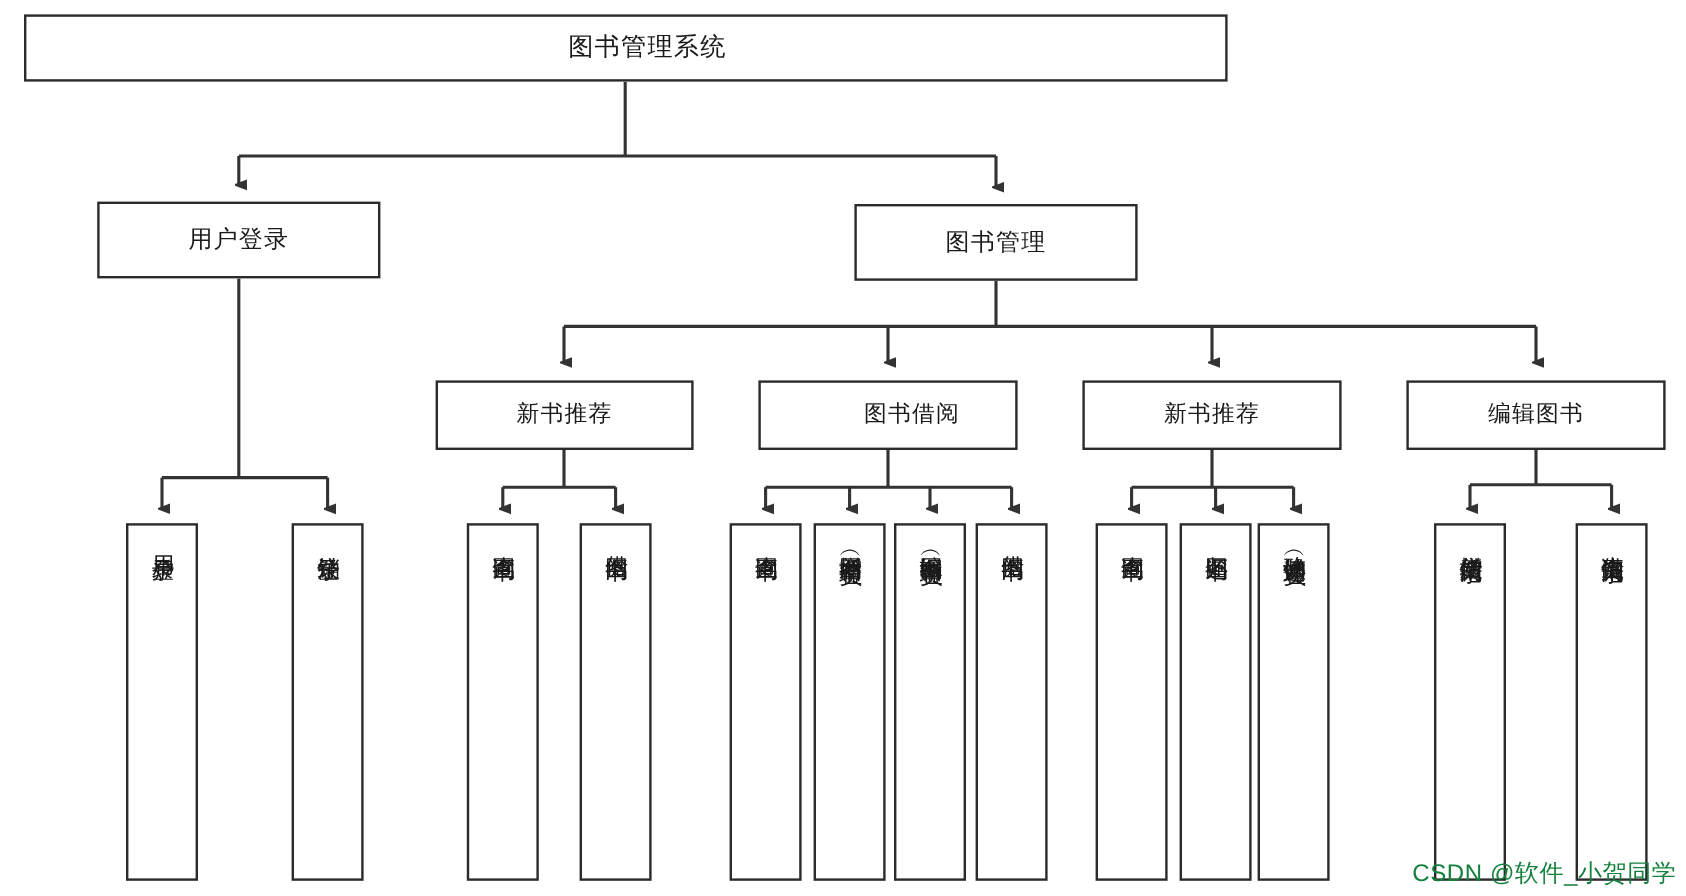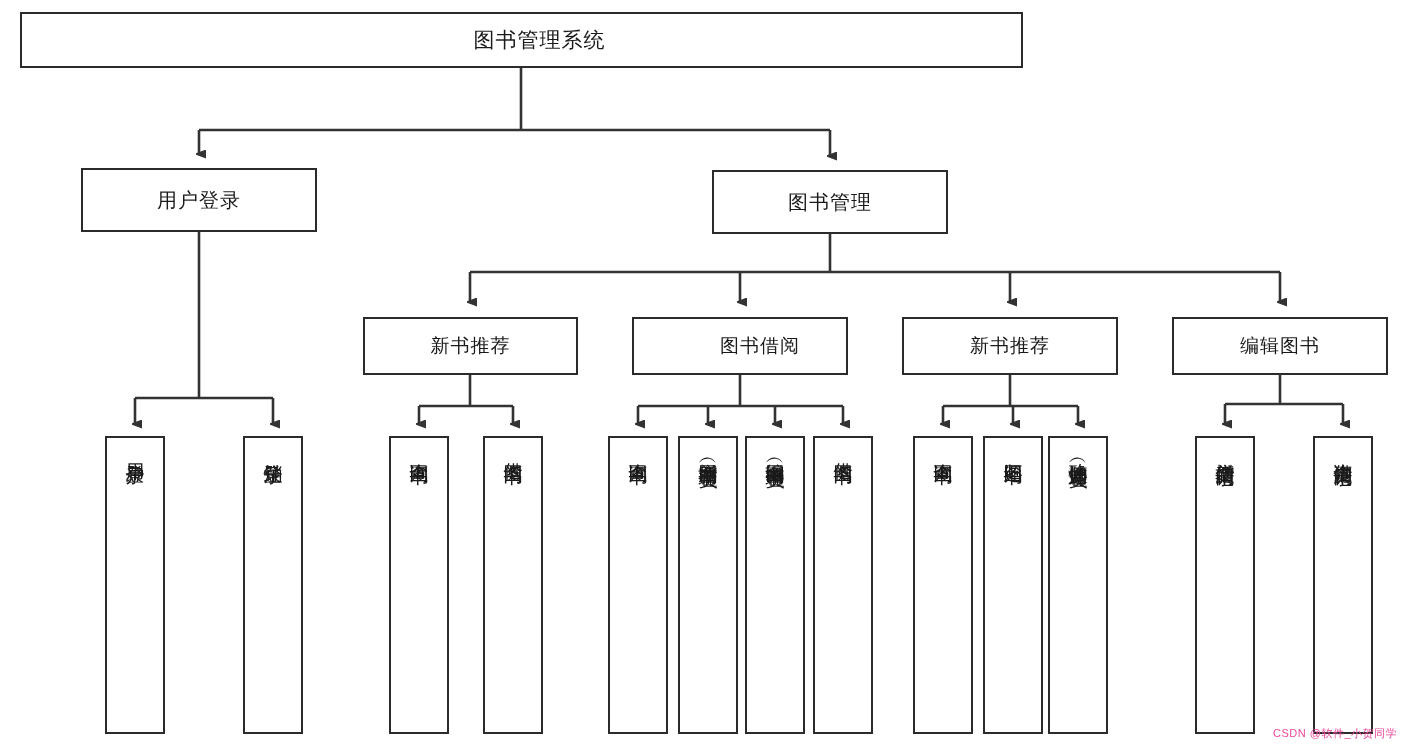--- a/index.html
+++ b/index.html
@@ -60,22 +60,22 @@
   }
   .htext {
     line-height: 1.1;
     letter-spacing: 1px;
     white-space: nowrap;
   }
   #watermark {
     position: absolute;
     right: 8px;
     bottom: 6px;
-    font-size: 11px;
-    color: #ec4899;
+    font-size: 20px;
+    color: #15803d;
     letter-spacing: 0.5px;
     white-space: nowrap;
   }
 </style>
 </head>
 <body>
 
 <div id="canvas">
 
   <svg id="edges" viewBox="0 0 1405 747" xmlns="http://www.w3.org/2000/svg">

